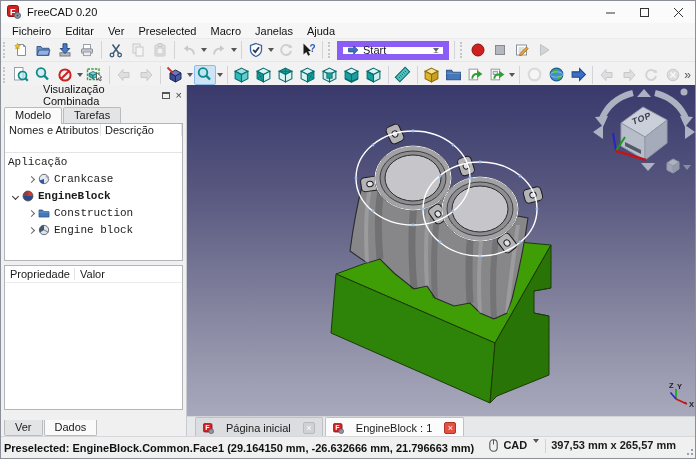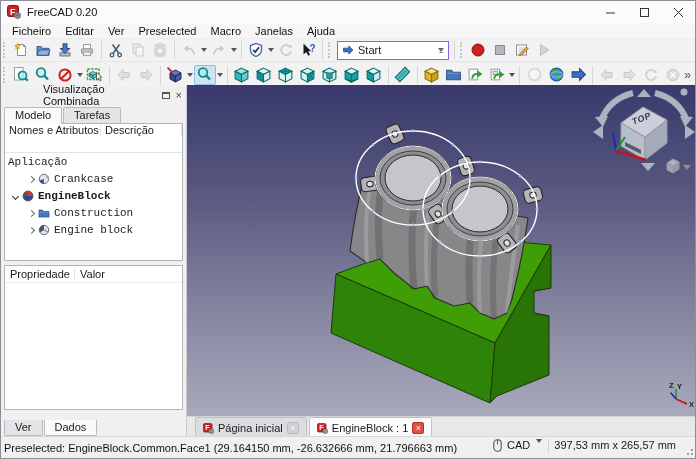--- a/index.html
+++ b/index.html
@@ -27,21 +27,21 @@
   .toolbar { display:flex; align-items:center; background:#f2f2f3; }
   .toolbar.row1 { height:22px; }
   .toolbar.row2 { height:26px; border-top:1px solid #e6e6e8; }
   .hdl { width:4px; height:16px; margin:0 3px 0 2px; border-left:2px dotted #c4c6ca; }
   .sep { width:1px; height:18px; background:#d2d4d8; margin:0 3px; }
   .tbtn { height:20px; min-width:22px; padding:0 1px; display:flex; align-items:center; justify-content:center; border-radius:2px; }
   .tbtn svg { display:block; }
   .tbtn.dis { opacity:.5; filter:grayscale(60%); }
   .active-tool { background:#cde4f7; border:1px solid #8fbce6; }
   .car { width:0; height:0; border-left:3px solid transparent; border-right:3px solid transparent; border-top:4px solid #555; margin:0 1px; }
-  .combo { display:flex; align-items:center; height:19px; width:112px; background:#fff; border:1px solid #8b5cf6; padding:0 4px; gap:4px; margin:0 2px; }
+  .combo { display:flex; align-items:center; height:19px; width:112px; background:#fff; border:6px solid #8b5cf6; padding:0 4px; gap:4px; margin:0 2px; }
   .combo .chev { margin-left:auto; width:0; height:0; border-left:3.5px solid transparent; border-right:3.5px solid transparent; border-top:4px solid #666; }
   .overflow-btn { margin-left:auto; margin-right:4px; color:#555; font-size:12px; }
 
   
   .left-panel { position:absolute; left:0; top:84px; width:186px; height:353px; background:#f0f0f1; border-right:1px solid #c9cbd0; display:flex; flex-direction:column; }
   .panel-header { height:20px; display:flex; align-items:center; padding:0 4px; color:#111;margin-left:38px; }
   .panel-header .ph-icons { margin-left:auto; display:flex; gap:6px; align-items:center; }
   .float-glyph { width:8px; height:7px; border:1px solid #555; border-top:2px solid #555; display:inline-block; }
   .close-glyph { color:#444; font-size:11px; line-height:10px; }
   .panel-tabs { display:flex; padding-left:3px; height:18px; align-items:flex-end; }
@@ -64,28 +64,28 @@
   .btab { padding:1px 10px 2px; border:1px solid #b9bbbf; border-top:none; background:#e3e4e6; margin-right:1px; border-radius:0 0 2px 2px; }
   .btab.active { background:#fafafb; }
 
   
   .viewport { position:absolute; left:186px; top:84px; width:510px; height:331px;
     background:linear-gradient(180deg,#39396c 0%, #55557e 30%, #8787a1 70%, #a9a9bd 100%); }
   .viewport svg { position:absolute; left:0; top:0; }
 
   
   .mdi-bar { position:absolute; left:186px; top:415px; width:510px; height:22px; background:#e7e8ea; display:flex; align-items:flex-end; padding-left:8px; border-top:1px solid #d2d4d8; }
-  .mdi-tab { height:21px; display:flex; align-items:center; gap:4px; padding:0 7px; background:#dcdde0; border:1px solid #bfc1c6; border-bottom:none; margin-right:2px; border-radius:2px 2px 0 0; }
+  .mdi-tab { height:21px; display:flex; align-items:center; gap:12px; padding:0 7px; background:#dcdde0; border:1px solid #bfc1c6; border-bottom:none; margin-right:2px; border-radius:2px 2px 0 0; }
   .mdi-tab.active { background:#fbfbfc; }
   .mdi-close { width:12px; height:12px; display:flex; align-items:center; justify-content:center; border-radius:2px; font-size:9px; line-height:1; }
   .mdi-close.gray { background:#cfd1d5; color:#fff; border:1px solid #b8bac0; }
   .mdi-close.red { background:#e25141; color:#fff; border:1px solid #b03427; }
 
   
-  .statusbar { position:absolute; left:0; bottom:0; width:696px; height:22px; background:#f0f0f1; border-top:1px solid #d6d7da; display:flex; align-items:center; padding:0 3px; }
+  .statusbar { position:absolute; left:0; bottom:0; width:696px; height:22px; background:#f0f0f1; border-top:1px solid #d6d7da; display:flex; align-items:center; padding:0 3px;font-weight:bold; }
   .status-msg { flex:1; color:#111; white-space:nowrap; overflow:hidden; }
   .status-right { display:flex; align-items:flex-start; gap:5px; }
   .vsep { width:1px; height:14px; background:#d0d2d6; }
   .grip { width:9px; height:9px; margin:8px 0 0 4px; position:relative; }
   .grip::after { content:""; position:absolute; right:1px; bottom:1px; width:2px; height:2px; background:#9aa0a8;
     box-shadow:-4px 0 #9aa0a8, 0 -4px #9aa0a8; }
 </style>
 </head>
 <body>
 

